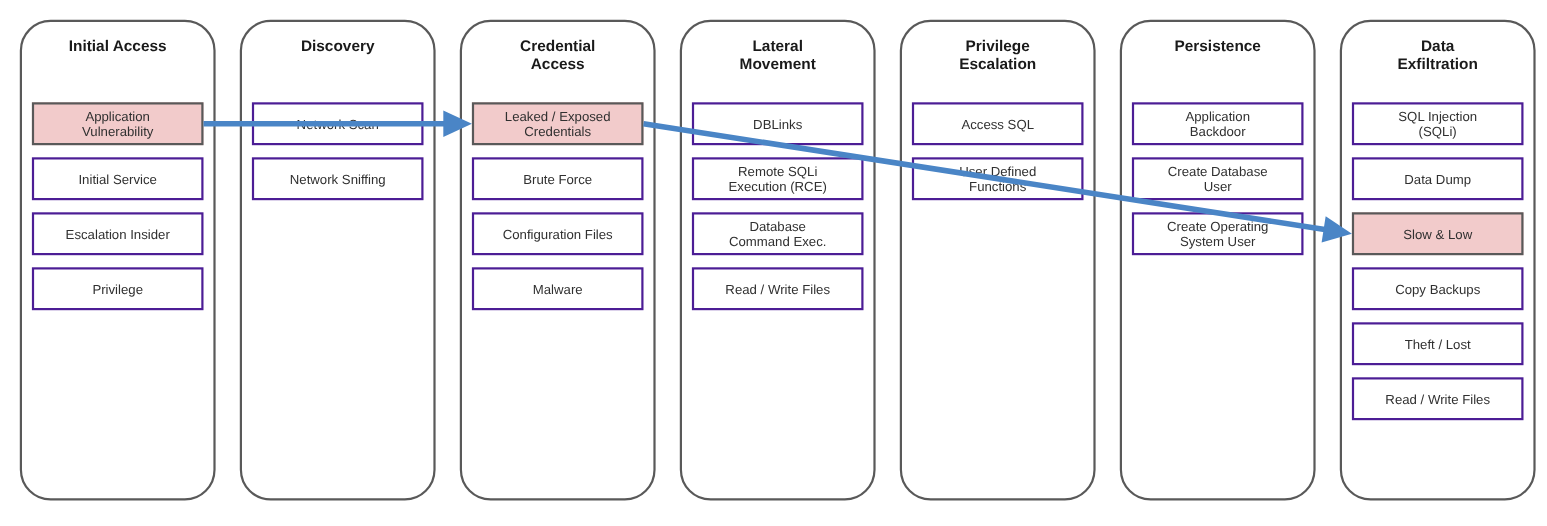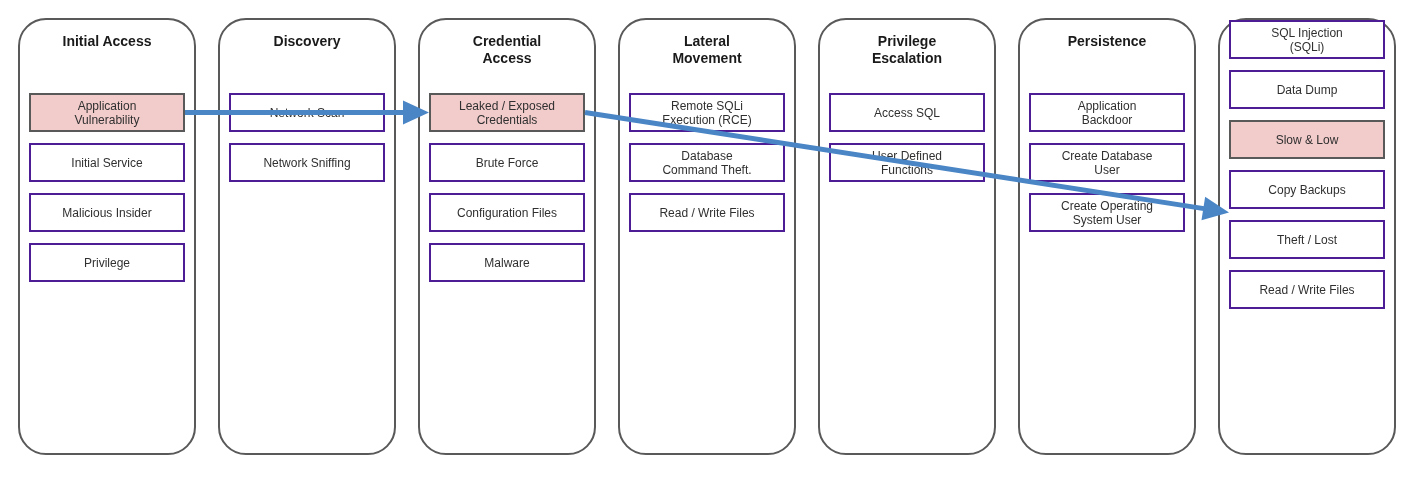--- a/index.html
+++ b/index.html
@@ -83,21 +83,21 @@
 <body>
 
 <div class="canvas">
   <div class="columns">
       <div class="column">
         <div class="col-title">Initial Access</div>
         <div class="stack">
           <div class="box hl">Application
 Vulnerability</div>
           <div class="box">Initial Service</div>
-          <div class="box">Malicious Insider</div>
+          <div class="box">Escalation Insider</div>
           <div class="box">Privilege</div>
         </div>
       </div>
       <div class="column">
         <div class="col-title">Discovery</div>
         <div class="stack">
           <div class="box">Network Scan</div>
           <div class="box">Network Sniffing</div>
         </div>
       </div>
@@ -109,24 +109,25 @@
 Credentials</div>
           <div class="box">Brute Force</div>
           <div class="box">Configuration Files</div>
           <div class="box">Malware</div>
         </div>
       </div>
       <div class="column">
         <div class="col-title">Lateral
 Movement</div>
         <div class="stack">
+          <div class="box">DBLinks</div>
           <div class="box">Remote SQLi
 Execution (RCE)</div>
           <div class="box">Database
-Command Theft.</div>
+Command Exec.</div>
           <div class="box">Read / Write Files</div>
         </div>
       </div>
       <div class="column">
         <div class="col-title">Privilege
 Escalation</div>
         <div class="stack">
           <div class="box">Access SQL</div>
           <div class="box">User Defined
 Functions</div>
@@ -137,20 +138,22 @@
         <div class="stack">
           <div class="box">Application
 Backdoor</div>
           <div class="box">Create Database
 User</div>
           <div class="box">Create Operating
 System User</div>
         </div>
       </div>
       <div class="column">
+        <div class="col-title">Data
+Exfiltration</div>
         <div class="stack">
           <div class="box">SQL Injection
 (SQLi)</div>
           <div class="box">Data Dump</div>
           <div class="box hl">Slow &amp; Low</div>
           <div class="box">Copy Backups</div>
           <div class="box">Theft / Lost</div>
           <div class="box">Read / Write Files</div>
         </div>
       </div>

